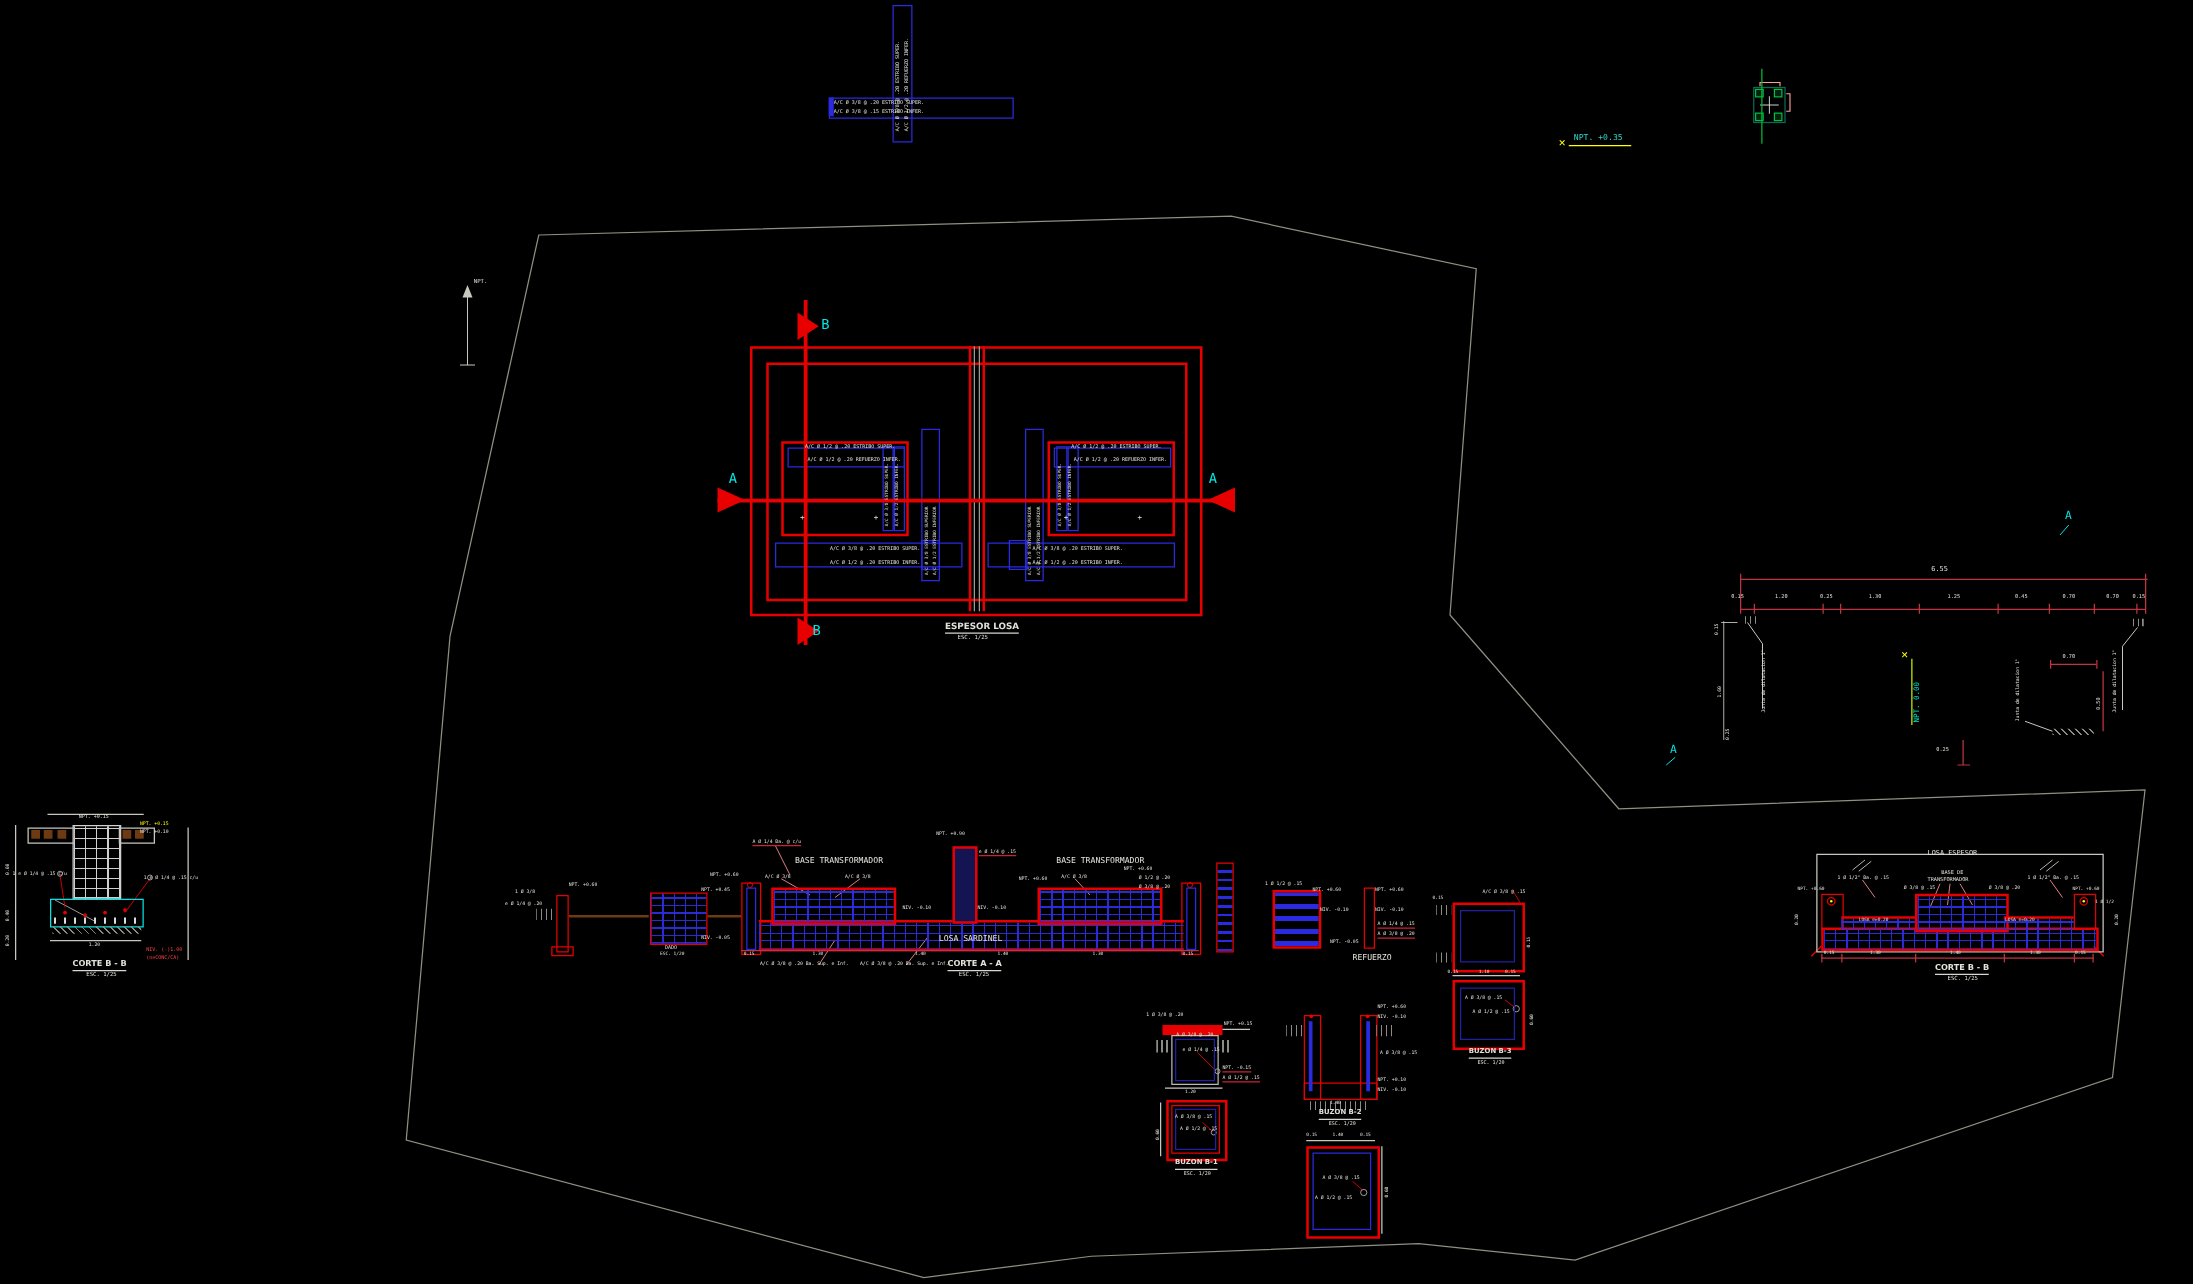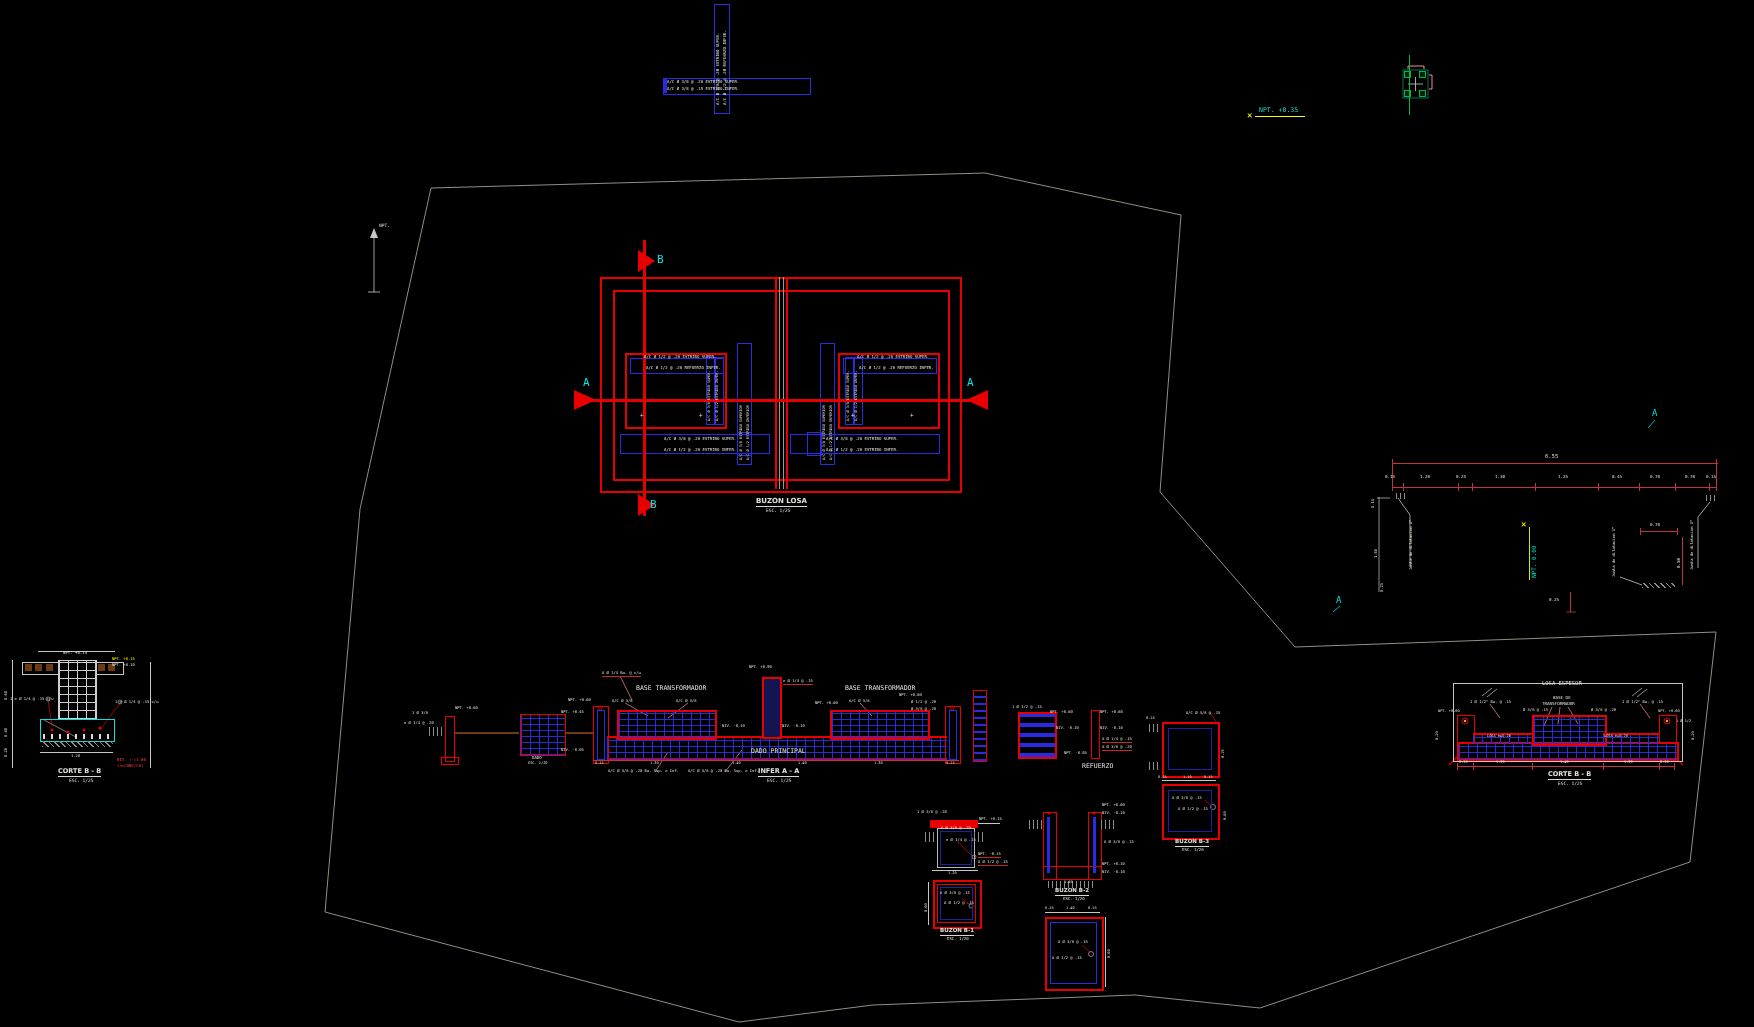--- a/index.html
+++ b/index.html
@@ -282,21 +282,21 @@
     <span class="ann r90" style="left: 723px; top: 105px; font-size: 4px; color: rgb(226, 226, 218);">A/C Ø 1/2 @ .20 REFUERZO INFER.</span>
     <span class="ann" style="left: 667px; top: 80px; font-size: 4px; color: rgb(226, 226, 218);">A/C Ø 3/8 @ .20 ESTRIBO SUPER.</span>
     <span class="ann" style="left: 667px; top: 87px; font-size: 4px; color: rgb(226, 226, 218);">A/C Ø 3/8 @ .15 ESTRIBO INFER.</span>
     <span class="ann" style="left: 1247px; top: 111px; font-size: 9px; color: rgb(255, 255, 0);">✕</span>
     <span class="ann" style="left: 1259px; top: 107px; font-size: 6.5px; color: rgb(47, 212, 200);">NPT. +0.35</span>
     <span class="ann" style="left: 379px; top: 224px; font-size: 4.5px; color: rgb(226, 226, 218);">NPT.</span>
     <span class="ann" style="left: 657px; top: 254px; font-size: 11px; color: rgb(0, 229, 229);">B</span>
     <span class="ann" style="left: 650px; top: 499px; font-size: 11px; color: rgb(0, 229, 229);">B</span>
     <span class="ann" style="left: 583px; top: 377px; font-size: 11px; color: rgb(0, 229, 229);">A</span>
     <span class="ann" style="left: 967px; top: 377px; font-size: 11px; color: rgb(0, 229, 229);">A</span>
-    <span class="ann uw b" style="left: 756px; top: 498px; font-size: 7px; color: rgb(226, 226, 218);">BUZON LOSA</span>
+    <span class="ann uw b" style="left: 756px; top: 498px; font-size: 7px; color: rgb(226, 226, 218);">ESPESOR LOSA</span>
     <span class="ann" style="left: 766px; top: 509px; font-size: 4.5px; color: rgb(226, 226, 218);">ESC. 1/25</span>
     <span class="ann" style="left: 644px; top: 355px; font-size: 4px; color: rgb(226, 226, 218);">A/C Ø 1/2 @ .20 ESTRIBO SUPER.</span>
     <span class="ann" style="left: 646px; top: 366px; font-size: 4px; color: rgb(226, 226, 218);">A/C Ø 1/2 @ .20 REFUERZO INFER.</span>
     <span class="ann" style="left: 857px; top: 355px; font-size: 4px; color: rgb(226, 226, 218);">A/C Ø 1/2 @ .20 ESTRIBO SUPER.</span>
     <span class="ann" style="left: 859px; top: 366px; font-size: 4px; color: rgb(226, 226, 218);">A/C Ø 1/2 @ .20 REFUERZO INFER.</span>
     <span class="ann" style="left: 664px; top: 437px; font-size: 4px; color: rgb(226, 226, 218);">A/C Ø 3/8 @ .20 ESTRIBO SUPER.</span>
     <span class="ann" style="left: 664px; top: 448px; font-size: 4px; color: rgb(226, 226, 218);">A/C Ø 1/2 @ .20 ESTRIBO INFER.</span>
     <span class="ann" style="left: 826px; top: 437px; font-size: 4px; color: rgb(226, 226, 218);">A/C Ø 3/8 @ .20 ESTRIBO SUPER.</span>
     <span class="ann" style="left: 826px; top: 448px; font-size: 4px; color: rgb(226, 226, 218);">A/C Ø 1/2 @ .20 ESTRIBO INFER.</span>
     <span class="ann r90" style="left: 708px; top: 421px; font-size: 3.5px; color: rgb(226, 226, 218);">A/C Ø 3/8 ESTRIBO SUPER.</span>
@@ -347,22 +347,22 @@
     <span class="ann" style="left: 532px; top: 756px; font-size: 4px; color: rgb(226, 226, 218);">DADO</span>
     <span class="ann" style="left: 528px; top: 762px; font-size: 3.6px; color: rgb(226, 226, 218);">ESC. 1/20</span>
     <span class="ann" style="left: 595px; top: 762px; font-size: 3.6px; color: rgb(226, 226, 218);">0.15</span>
     <span class="ann" style="left: 650px; top: 762px; font-size: 3.6px; color: rgb(226, 226, 218);">1.30</span>
     <span class="ann" style="left: 732px; top: 762px; font-size: 3.6px; color: rgb(226, 226, 218);">1.40</span>
     <span class="ann" style="left: 798px; top: 762px; font-size: 3.6px; color: rgb(226, 226, 218);">1.40</span>
     <span class="ann" style="left: 874px; top: 762px; font-size: 3.6px; color: rgb(226, 226, 218);">1.30</span>
     <span class="ann" style="left: 946px; top: 762px; font-size: 3.6px; color: rgb(226, 226, 218);">0.15</span>
     <span class="ann" style="left: 608px; top: 769px; font-size: 3.8px; color: rgb(226, 226, 218);">A/C Ø 3/8 @ .20 Ba. Sup. e Inf.</span>
     <span class="ann" style="left: 688px; top: 769px; font-size: 3.8px; color: rgb(226, 226, 218);">A/C Ø 3/8 @ .20 Ba. Sup. e Inf.</span>
-    <span class="ann" style="left: 751px; top: 748px; font-size: 6.5px; color: rgb(226, 226, 218);">DADO PRINCIPAL</span>
-    <span class="ann uw b" style="left: 758px; top: 768px; font-size: 6.5px; color: rgb(226, 226, 218);">INFER A - A</span>
+    <span class="ann" style="left: 751px; top: 748px; font-size: 6.5px; color: rgb(226, 226, 218);">LOSA SARDINEL</span>
+    <span class="ann uw b" style="left: 758px; top: 768px; font-size: 6.5px; color: rgb(226, 226, 218);">CORTE A - A</span>
     <span class="ann" style="left: 767px; top: 779px; font-size: 4.5px; color: rgb(226, 226, 218);">ESC. 1/25</span>
     <span class="ann" style="left: 1012px; top: 705px; font-size: 3.8px; color: rgb(226, 226, 218);">1 Ø 1/2 @ .15</span>
     <span class="ann" style="left: 1050px; top: 710px; font-size: 3.8px; color: rgb(226, 226, 218);">NPT. +0.60</span>
     <span class="ann" style="left: 1100px; top: 710px; font-size: 3.8px; color: rgb(226, 226, 218);">NPT. +0.60</span>
     <span class="ann" style="left: 1056px; top: 726px; font-size: 3.8px; color: rgb(226, 226, 218);">NIV. -0.10</span>
     <span class="ann" style="left: 1100px; top: 726px; font-size: 3.8px; color: rgb(226, 226, 218);">NIV. -0.10</span>
     <span class="ann u" style="left: 1102px; top: 737px; font-size: 3.8px; color: rgb(226, 226, 218);">A Ø 1/4 @ .15</span>
     <span class="ann u" style="left: 1102px; top: 745px; font-size: 3.8px; color: rgb(226, 226, 218);">A Ø 3/8 @ .20</span>
     <span class="ann" style="left: 1064px; top: 751px; font-size: 3.8px; color: rgb(226, 226, 218);">NPT. -0.05</span>
     <span class="ann" style="left: 1082px; top: 763px; font-size: 6.5px; color: rgb(226, 226, 218);">REFUERZO</span>

